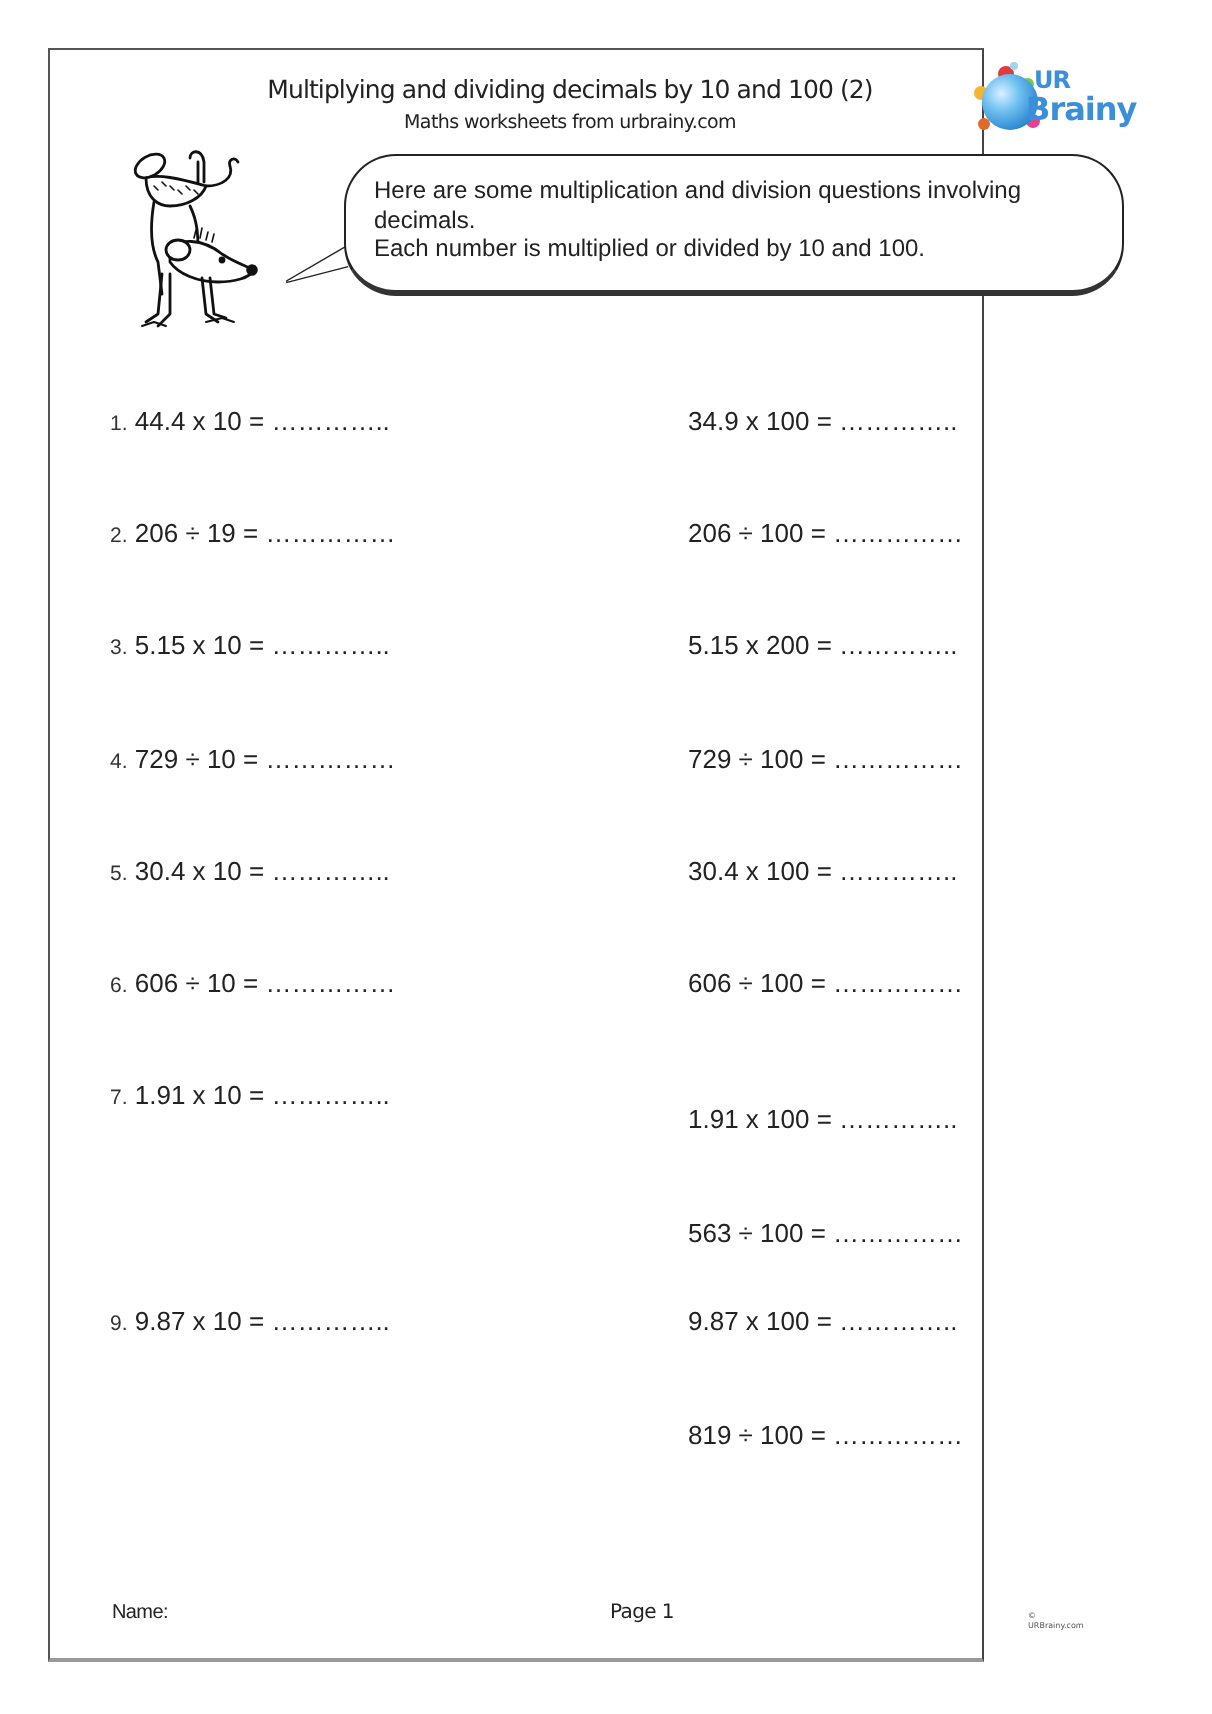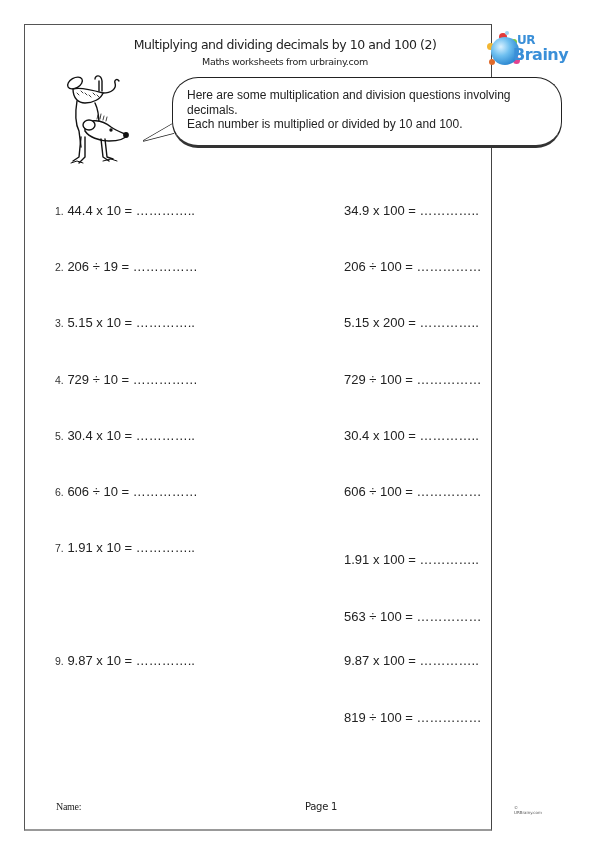--- a/index.html
+++ b/index.html
@@ -135,21 +135,21 @@
     .qnum {
       font-size: 10.5px;
       color: #333;
       display: inline-block;
       text-align: right;
     }
     .footer-name {
       position: absolute;
       left: 31px;
       top: 776px;
-      font-family: Liberation Serif, serif;
+      font-family: Liberation Sans, sans-serif;
       font-size: 10px;
       letter-spacing: -0.3px;
       color: #222;
     }
     .footer-page {
       position: absolute;
       left: 280px;
       top: 776px;
       font-family: "DejaVu Sans", sans-serif;
       font-size: 10px;

